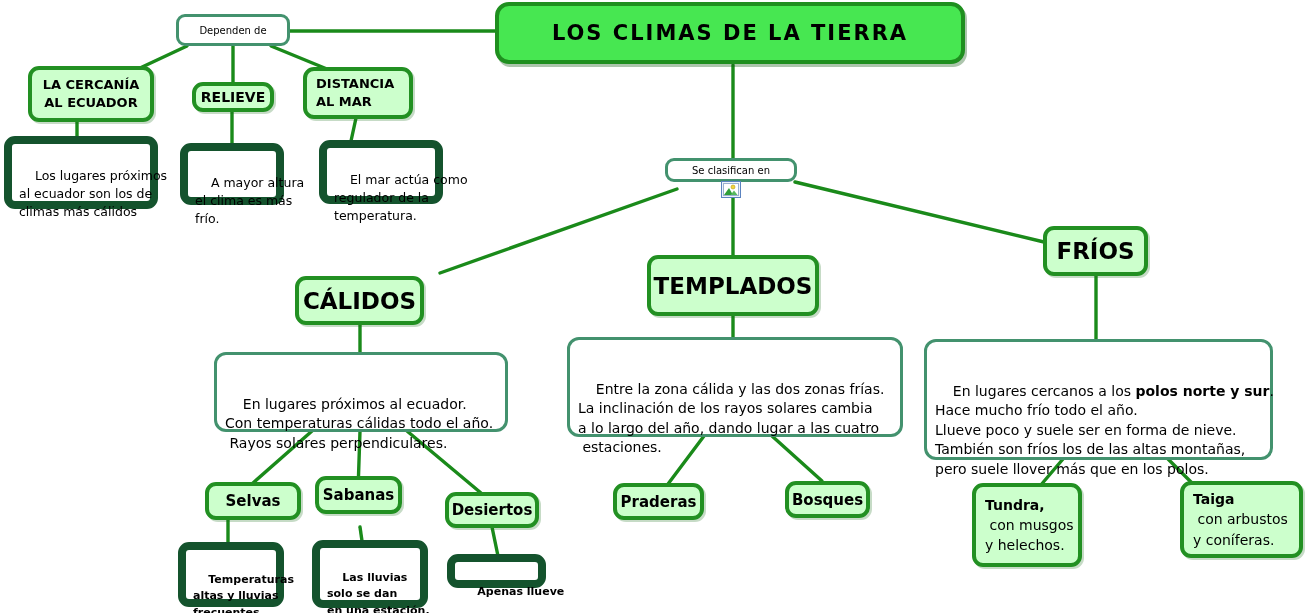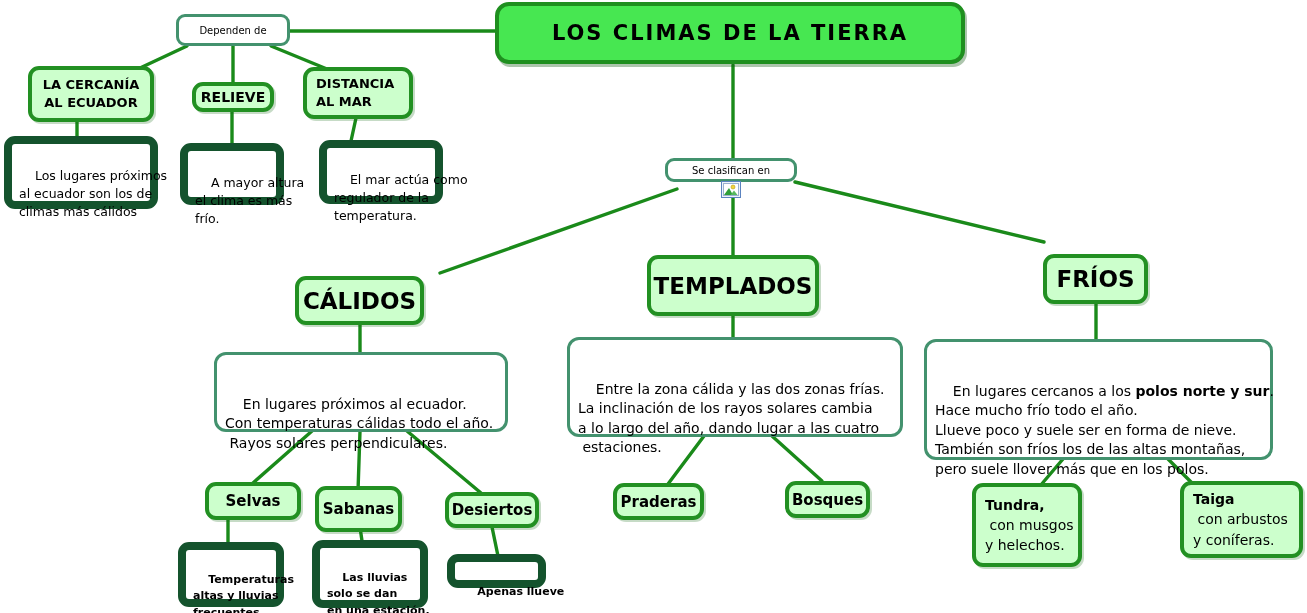--- a/index.html
+++ b/index.html
@@ -131,21 +131,21 @@
       <path d="M9.5 14 L13 9.5 L16.5 14 Z" fill="#57b85f"></path>
     </svg>
   </div>
 
   <div class="node green-box hdr" style="left:295px;top:276px;width:129px;height:49px;">
     <span>CÁLIDOS</span>
   </div>
   <div class="node green-box hdr" style="left:647px;top:255px;width:172px;height:61px;">
     <span>TEMPLADOS</span>
   </div>
-  <div class="node green-box hdr" style="left:1043px;top:226px;width:105px;height:50px;margin-top:28px;">
+  <div class="node green-box hdr" style="left:1043px;top:226px;width:105px;height:50px;">
     <span>FRÍOS</span>
   </div>
 
   <div class="node teal-desc pre" style="left:214px;top:352px;width:294px;height:80px;">
     <span>En lugares próximos al ecuador.
 Con temperaturas cálidas todo el año.
  Rayos solares perpendiculares.</span>
   </div>
   <div class="node teal-desc pre" style="left:567px;top:337px;width:336px;height:100px;">
     <span>Entre la zona cálida y las dos zonas frías.
@@ -157,21 +157,21 @@
     <span>En lugares cercanos a los </span><b>polos norte y sur</b><span>.
 Hace mucho frío todo el año.
 Llueve poco y suele ser en forma de nieve.
 También son fríos los de las altas montañas,
 pero suele llover más que en los polos.</span>
   </div>
 
   <div class="node green-box leaf" style="left:185px;top:482px;width:96px;height:38px;margin-left:20px;">
     <span>Selvas</span>
   </div>
-  <div class="node green-box leaf" style="left:315px;top:486px;width:87px;height:46px;">
+  <div class="node green-box leaf" style="left:315px;top:476px;width:87px;height:38px;">
     <span>Sabanas</span>
   </div>
   <div class="node green-box leaf" style="left:445px;top:492px;width:94px;height:36px;">
     <span>Desiertos</span>
   </div>
 
   <div class="node white-box fs11b pre" style="left:178px;top:542px;width:106px;height:65px;">
     <span>Temperaturas
 altas y lluvias
 frecuentes.</span>

